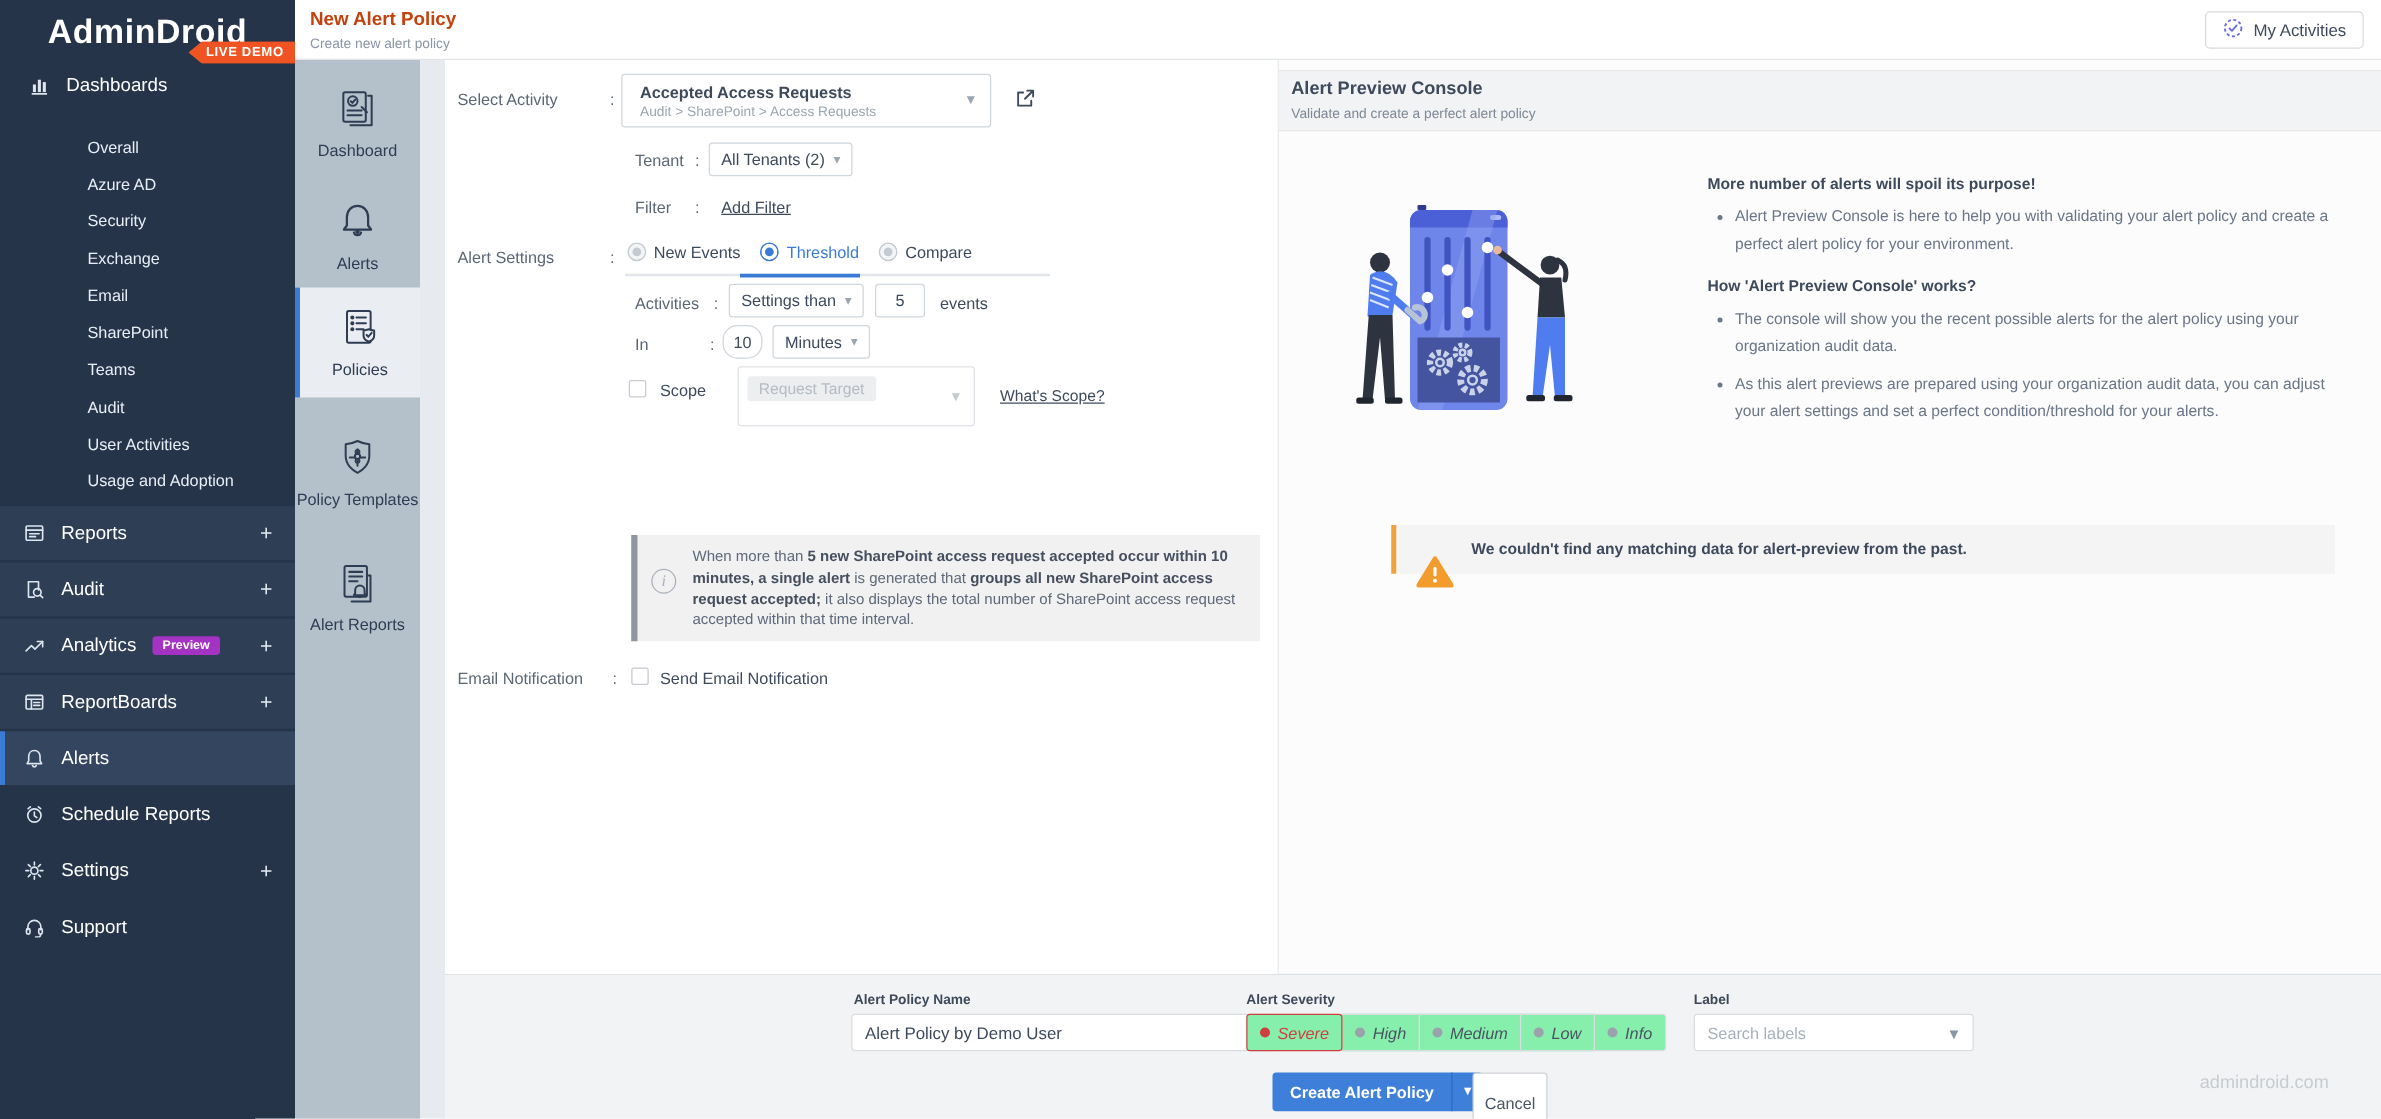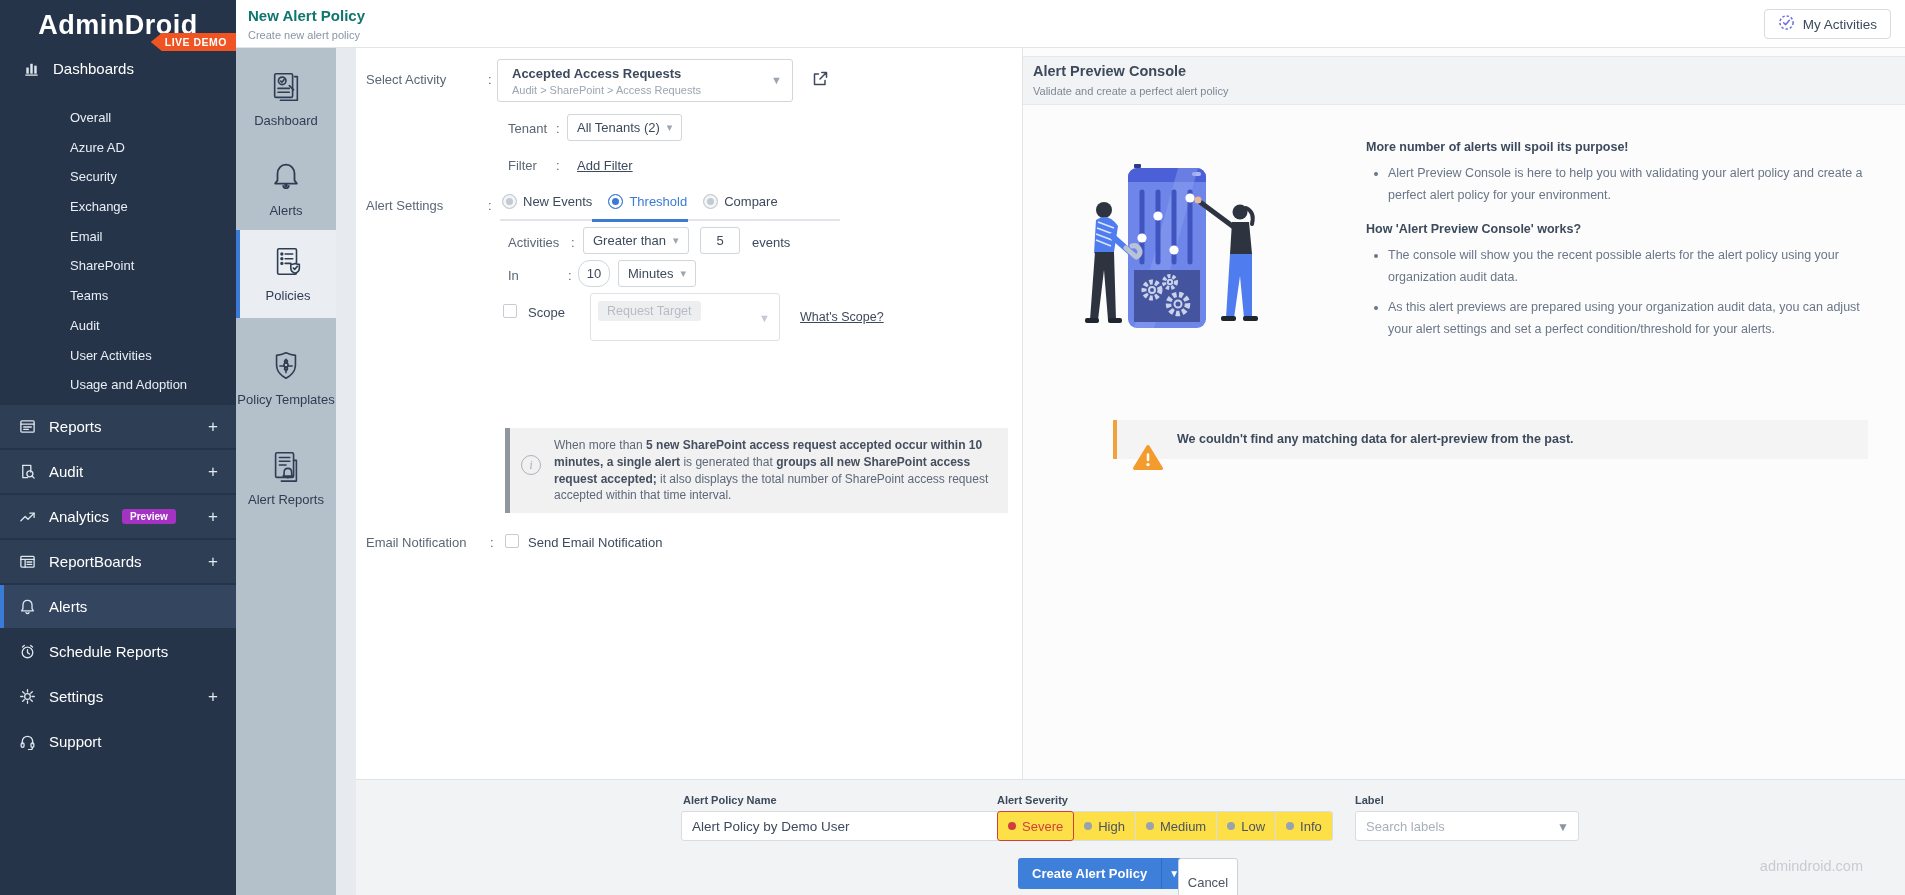--- a/index.html
+++ b/index.html
@@ -23,21 +23,21 @@
   .badge-preview { background:#a433c4; color:#fff; font-size:10px; font-weight:bold; padding:2px 8px; border-radius:3px; }
   .side-ico { width:18px; display:inline-flex; justify-content:center; }
   
   .strip { position:absolute; left:236px; top:48px; width:120px; height:847px; background:#e7ebef; z-index:2; }
   .strip-bg { position:absolute; left:0; top:0; width:100px; height:100%; background:#b4c0ca; }
   .strip-item { position:absolute; left:0; width:100px; display:flex; flex-direction:column; align-items:center; justify-content:center; gap:6px; background:#b4c0ca; color:#2e3d53; font-size:13px; text-align:center; line-height:15px; cursor:pointer; }
   .strip-item.selected { background:#eaeef2; border-left:4px solid #3a7bd5; }
   .strip-ico svg { stroke:#2e3d53; fill:none; stroke-width:1.7; stroke-linecap:round; stroke-linejoin:round; }
   
   .topbar { position:absolute; left:236px; top:0; width:1669px; height:48px; background:#fff; border-bottom:1px solid #e2e5e8; z-index:4; }
-  .tb-title { position:absolute; left:12px; top:7px; font-size:15px; font-weight:bold; color:#0f766e; }
+  .tb-title { position:absolute; left:12px; top:7px; font-size:15px; font-weight:bold; color:#c2410c; }
   .tb-sub { position:absolute; left:12px; top:29px; font-size:11px; color:#8a95a5; }
   .my-activities { position:absolute; right:14px; top:9px; height:30px; display:flex; align-items:center; gap:8px; padding:0 13px; background:#fff; border:1px solid #d7dade; border-radius:4px; font-size:13.5px; color:#3d4a5c; cursor:pointer; }
   
   .form-pane { position:absolute; left:356px; top:48px; width:666px; height:731px; background:#fff; z-index:1; }
   .flabel { position:absolute; font-size:13px; color:#5b6775; }
   .colon { position:absolute; font-size:13px; color:#5b6775; }
   .dd-activity { position:absolute; left:141px; top:11px; width:296px; height:43px; border:1px solid #cfd6dc; border-radius:3px; background:#fff; cursor:pointer; }
   .dd-activity .val { position:absolute; left:14px; top:6px; font-size:13px; font-weight:bold; color:#3d4a5c; }
   .dd-activity .path { position:absolute; left:14px; top:24px; font-size:11px; color:#9aa6b2; }
   .caret { color:#9aa6b2; font-size:11px; }
@@ -72,21 +72,21 @@
   .pv-text ul { margin:6px 0 0; padding-left:22px; }
   .pv-text li { font-size:12.5px; color:#6a7687; line-height:22px; margin:8px 0; }
   .pv-warn { position:absolute; left:90px; top:372px; width:755px; background:#f4f4f5; border-left:4px solid #f0a23c; padding:11px 16px 11px 60px; font-size:12px; line-height:16.5px; color:#5d6878; }
   .pv-warn .wt { font-weight:bold; color:#3d4a5c; font-size:12.5px; }
   .warn-ico { position:absolute; left:16px; top:24px; }
   
   .footer { position:absolute; left:356px; top:779px; width:1549px; height:116px; background:#f2f3f4; border-top:1px solid #e0e3e6; }
   .f-label { position:absolute; font-size:11px; font-weight:bold; color:#3d4a5c; }
   .f-input { position:absolute; left:325px; top:31px; width:342px; height:30px; border:1px solid #d9dde1; border-radius:3px; padding:0 10px; font-size:13.5px; color:#3d4a5c; font-family:"Liberation Sans",sans-serif; }
   .sev-group { position:absolute; left:641px; top:31px; display:flex; }
-  .sev { height:30px; display:flex; align-items:center; gap:6px; padding:0 10px; background:#fde047; border:1px solid #d9dde1; margin-left:-1px; font-size:13px; color:#4a5462; cursor:pointer; }
+  .sev { height:30px; display:flex; align-items:center; gap:6px; padding:0 10px; background:#86efac; border:1px solid #d9dde1; margin-left:-1px; font-size:13px; color:#4a5462; cursor:pointer;font-style:italic; }
   .sev:first-child { border-radius:3px 0 0 3px; margin-left:0; }
   .sev:last-child { border-radius:0 3px 3px 0; }
   .sev .dot { width:8px; height:8px; border-radius:50%; background:#9aa3ad; }
   .sev.selected { color:#cf3f3f; border:1px solid #cf3f3f; border-radius:3px; z-index:1; }
   .sev.selected .dot { background:#cf3f3f; }
   .label-dd { position:absolute; left:999px; top:31px; width:224px; height:30px; background:#fff; border:1px solid #d9dde1; border-radius:3px; cursor:pointer; }
   .label-dd .ph { position:absolute; left:10px; top:7px; font-size:13px; color:#a7b0ba; }
   .label-dd .caret { position:absolute; right:9px; top:8px; color:#8a95a5; font-size:12px; }
   .btn-create { position:absolute; left:662px; top:78px; height:31px; display:flex; background:#3e7fd9; border-radius:3px; color:#fff; font-size:13px; font-weight:bold; cursor:pointer; }
   .btn-create .main { padding:0 14px; display:flex; align-items:center; }
@@ -330,21 +330,21 @@
         <span class="rad"></span>
         <span>Compare</span>
       </span>
     </div>
   <div class="tab-line"></div>
   <div class="tab-line-active"></div>
 
   <span class="flabel" style="left:152px;top:187px;">Activities</span>
   <span class="colon" style="left:215px;top:187px;">:</span>
   <div class="dd" style="left:227px;top:179px;">
-    <span>Greater than</span>
+    <span>Settings than</span>
     <span class="caret">▾</span>
   </div>
   <input class="tinput" style="left: 344px; top: 179px; width: 40px;" value="5">
   <span class="flabel" style="left:396px;top:187px;color:#3d4a5c;">events</span>
 
   <span class="flabel" style="left:152px;top:220px;">In</span>
   <span class="colon" style="left:212px;top:220px;">:</span>
   <input class="tinput" style="left: 222px; top: 212px; width: 32px; border-radius: 12px;" value="10">
   <div class="dd" style="left:262px;top:212px;">
     <span>Minutes</span>

